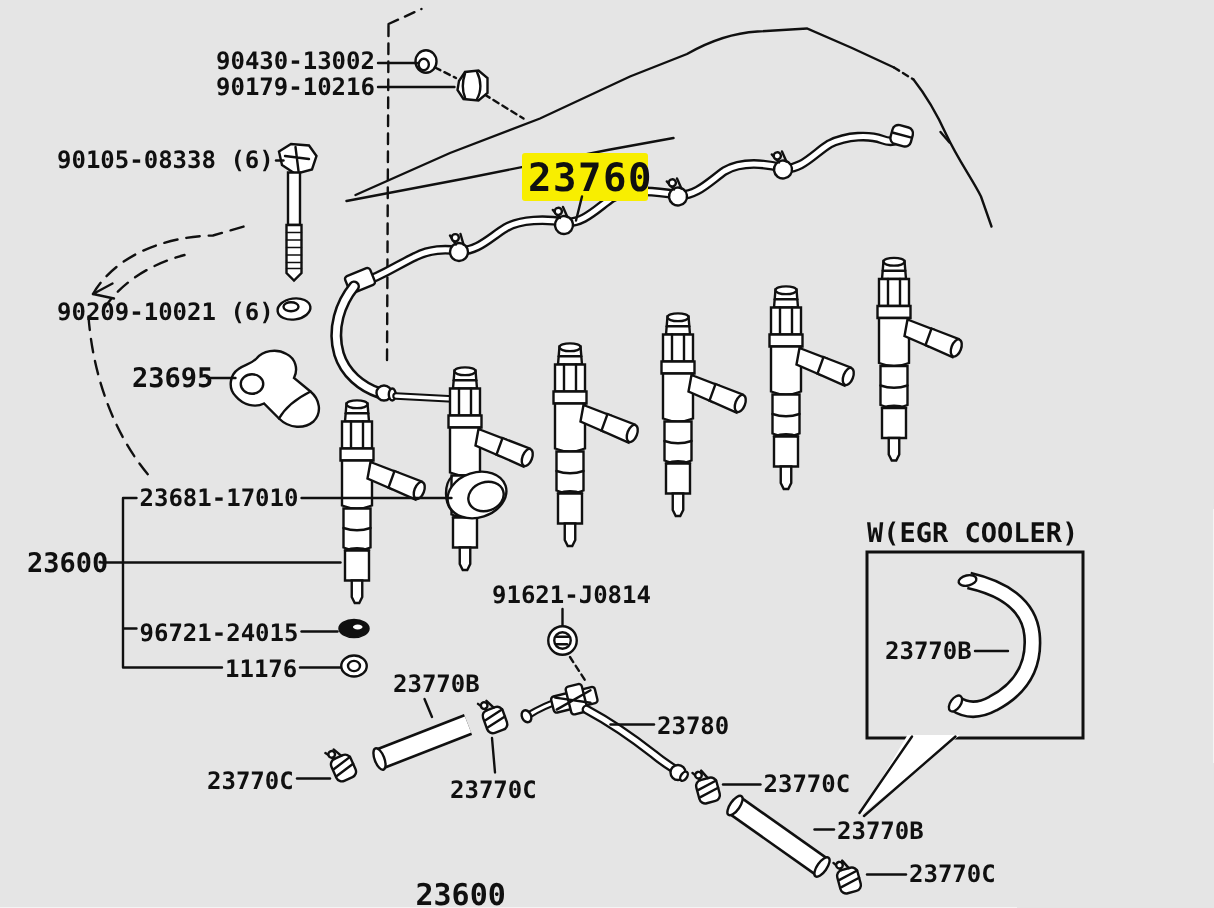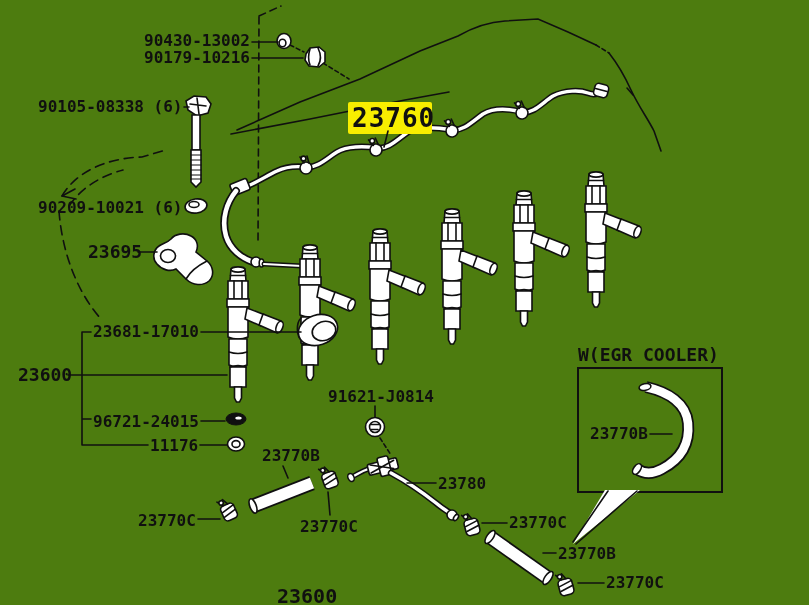--- a/index.html
+++ b/index.html
@@ -1,16 +1,16 @@
 <!DOCTYPE html>
 <html><head>
 <meta charset="utf-8">
 <style>
   html,body{margin:0;padding:0;background:#ffffff;}
-  .canvas{position:relative;width:809px;height:605px;background:#4d7c0f;overflow:hidden;}
+  .canvas{position:relative;width:809px;height:605px;background:#e5e5e5;overflow:hidden;}
   svg{display:block;}
   svg text{font-family:"DejaVu Sans Mono","Liberation Mono",monospace;font-weight:bold;fill:#101010;}
   .lbl{font-size:16px;}
   .lbl-md{font-size:18px;}
   .lbl-lg{font-size:20px;}
   .lbl-xl{font-size:26px;letter-spacing:1px;}
   .ln{stroke:#101010;stroke-width:1.6;fill:none;stroke-linecap:round;}
   .ln2{stroke:#101010;stroke-width:2;fill:none;}
   .part{fill:#ffffff;stroke:#101010;stroke-width:1.6;}
   .dk{fill:#101010;stroke:#101010;stroke-width:1;}

